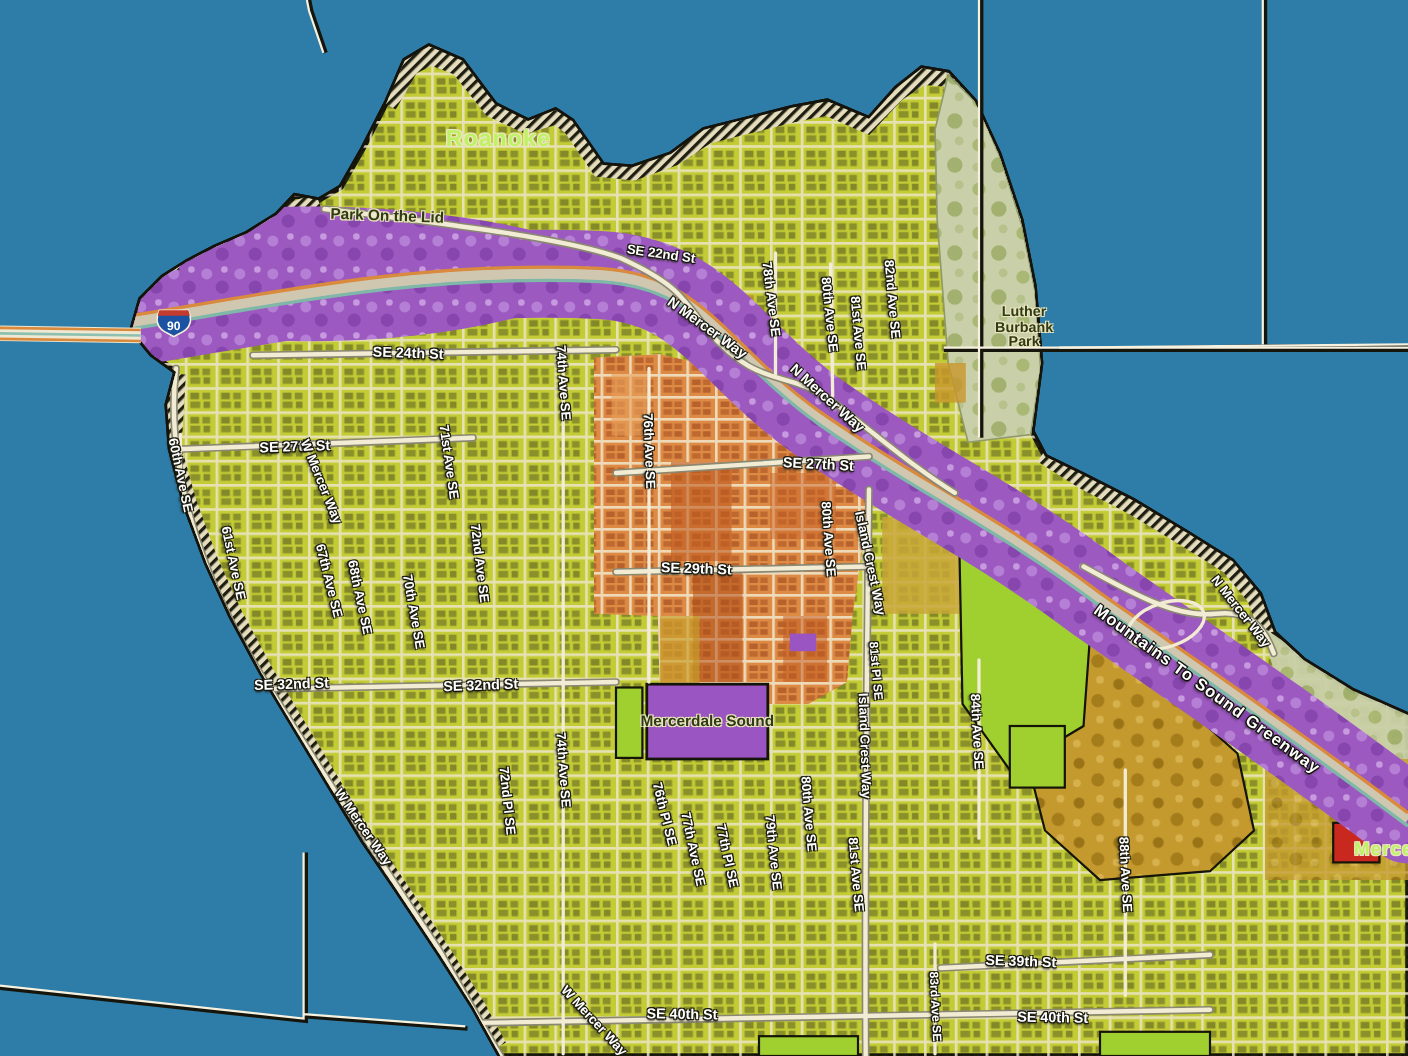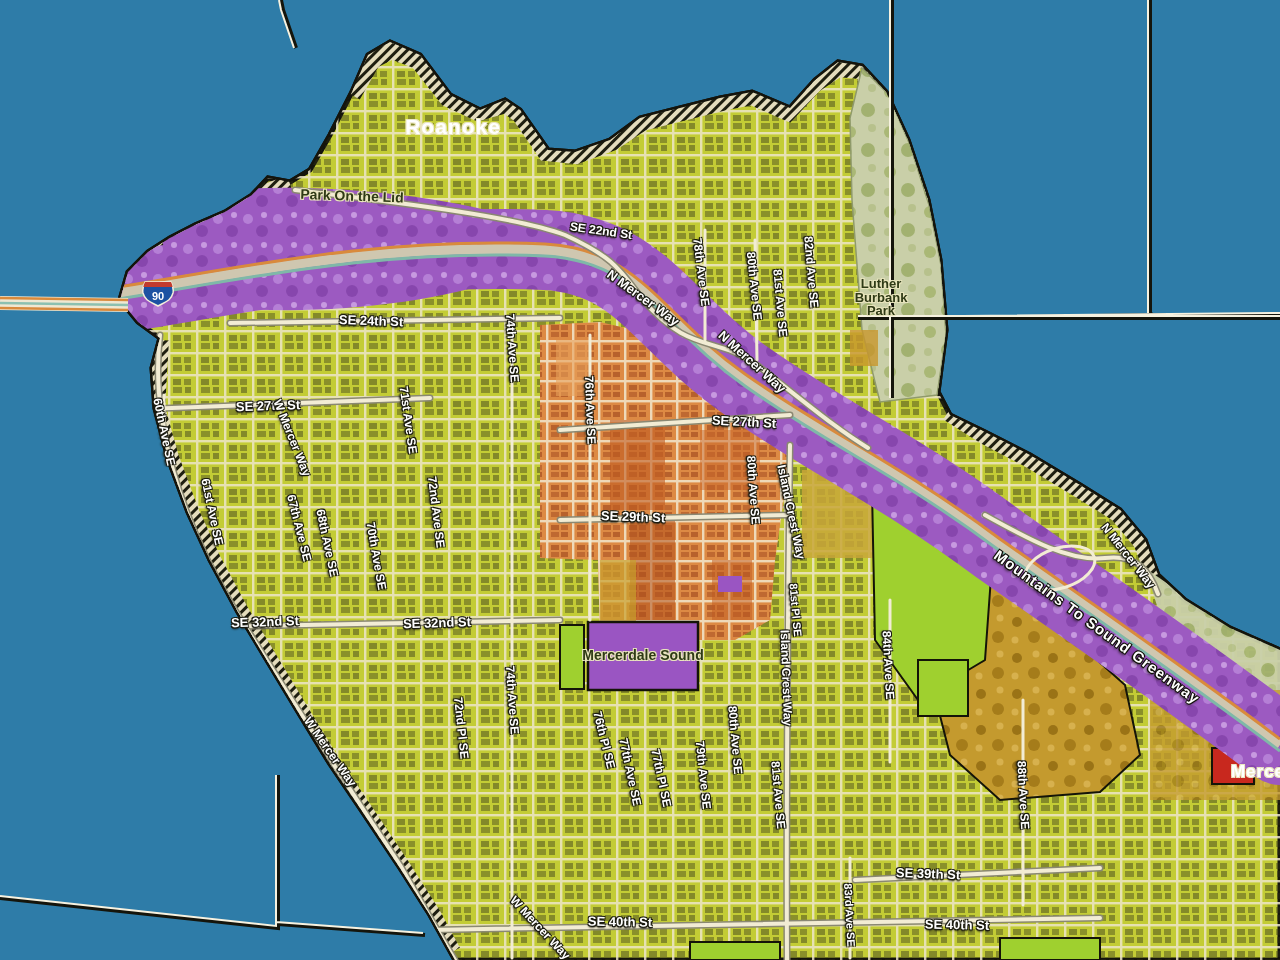--- a/index.html
+++ b/index.html
@@ -5,21 +5,21 @@
   html,body{margin:0;padding:0;background:#2e7ca8;}
   .stage{position:relative;width:1280px;height:960px;overflow:hidden;
          font-family:"Liberation Sans",sans-serif;}
   .stage svg{position:absolute;left:0;top:0;}
   #label-layer{position:absolute;left:0;top:0;width:1280px;height:960px;pointer-events:none;}
   .lbl{position:absolute;white-space:pre;font-weight:bold;line-height:1.05;text-align:center;}
   .lbl-street{color:#ffffff;
     text-shadow:-1px -1px 0 #1a1a10,1px -1px 0 #1a1a10,-1px 1px 0 #1a1a10,1px 1px 0 #1a1a10,0 2px 2px #1a1a10;}
   .lbl-corridor{color:#ffffff;letter-spacing:1px;
     text-shadow:-1px -1px 0 #101008,1px -1px 0 #101008,-1px 1px 0 #101008,1px 1px 0 #101008,0 2px 3px #101008;}
-  .lbl-place{color:#ffffff;letter-spacing:1px;
+  .lbl-place{color:#bef264;letter-spacing:1px;
     text-shadow:-1px -1px 0 #ece7c2,1px -1px 0 #ece7c2,-1px 1px 0 #ece7c2,1px 1px 0 #ece7c2;}
   .lbl-park{color:#2f3a16;
     text-shadow:-1px -1px 0 #e9e5bd,1px -1px 0 #e9e5bd,-1px 1px 0 #e9e5bd,1px 1px 0 #e9e5bd;}
   .shield{position:absolute;left:142px;top:281px;width:32px;height:26px;}
 </style>
 </head>
 <body>
 
 <div class="stage">
 <svg width="1280" height="960" viewBox="0 0 1280 960">
@@ -202,21 +202,21 @@
     <path d="M16,25 C9,21 3,20 1,12 C0,7 2,3 3,1 L29,1 C30,3 32,7 31,12 C29,20 23,21 16,25 Z" fill="#1c52a2" stroke="#f5eedc" stroke-width="1.5"></path>
     <path d="M3,1 L29,1 C29.6,2.2 30.3,4 30.6,6 L1.4,6 C1.7,4 2.4,2.2 3,1 Z" fill="#c23b2e"></path>
     <text x="16" y="19" text-anchor="middle" font-family="Liberation Sans, sans-serif" font-size="11" font-weight="bold" fill="#ffffff">90</text>
   </svg>
 </div>
 
 <div id="label-layer">
       <span class="lbl lbl-place" style="left: 453px; top: 127px; font-size: 21px; transform: translate(-50%, -50%) rotate(0deg);">Roanoke</span>
       <span class="lbl lbl-park" style="left: 352px; top: 196px; font-size: 14px; transform: translate(-50%, -50%) rotate(2deg);">Park On the Lid</span>
       <span class="lbl lbl-street" style="left: 601px; top: 231px; font-size: 12px; transform: translate(-50%, -50%) rotate(8deg);">SE 22nd St</span>
-      <span class="lbl lbl-park" style="left: 881px; top: 297px; font-size: 13px; transform: translate(-50%, -50%) rotate(0deg);">Luther
+      <span class="lbl lbl-park" style="left: 931px; top: 297px; font-size: 13px; transform: translate(-50%, -50%) rotate(0deg);">Luther
 Burbank
 Park</span>
       <span class="lbl lbl-street" style="left: 643px; top: 298px; font-size: 13px; transform: translate(-50%, -50%) rotate(36deg);">N Mercer Way</span>
       <span class="lbl lbl-street" style="left: 752px; top: 362px; font-size: 13px; transform: translate(-50%, -50%) rotate(42deg);">N Mercer Way</span>
       <span class="lbl lbl-street" style="left: 1128px; top: 556px; font-size: 12px; transform: translate(-50%, -50%) rotate(52deg);">N Mercer Way</span>
       <span class="lbl lbl-street" style="left: 371px; top: 321px; font-size: 13px; transform: translate(-50%, -50%) rotate(2deg);">SE 24th St</span>
       <span class="lbl lbl-street" style="left: 701px; top: 272px; font-size: 12px; transform: translate(-50%, -50%) rotate(83deg);">78th Ave SE</span>
       <span class="lbl lbl-street" style="left: 754px; top: 286px; font-size: 12px; transform: translate(-50%, -50%) rotate(84deg);">80th Ave SE</span>
       <span class="lbl lbl-street" style="left: 780px; top: 303px; font-size: 12px; transform: translate(-50%, -50%) rotate(85deg);">81st Ave SE</span>
       <span class="lbl lbl-street" style="left: 811px; top: 272px; font-size: 12px; transform: translate(-50%, -50%) rotate(85deg);">82nd Ave SE</span>

